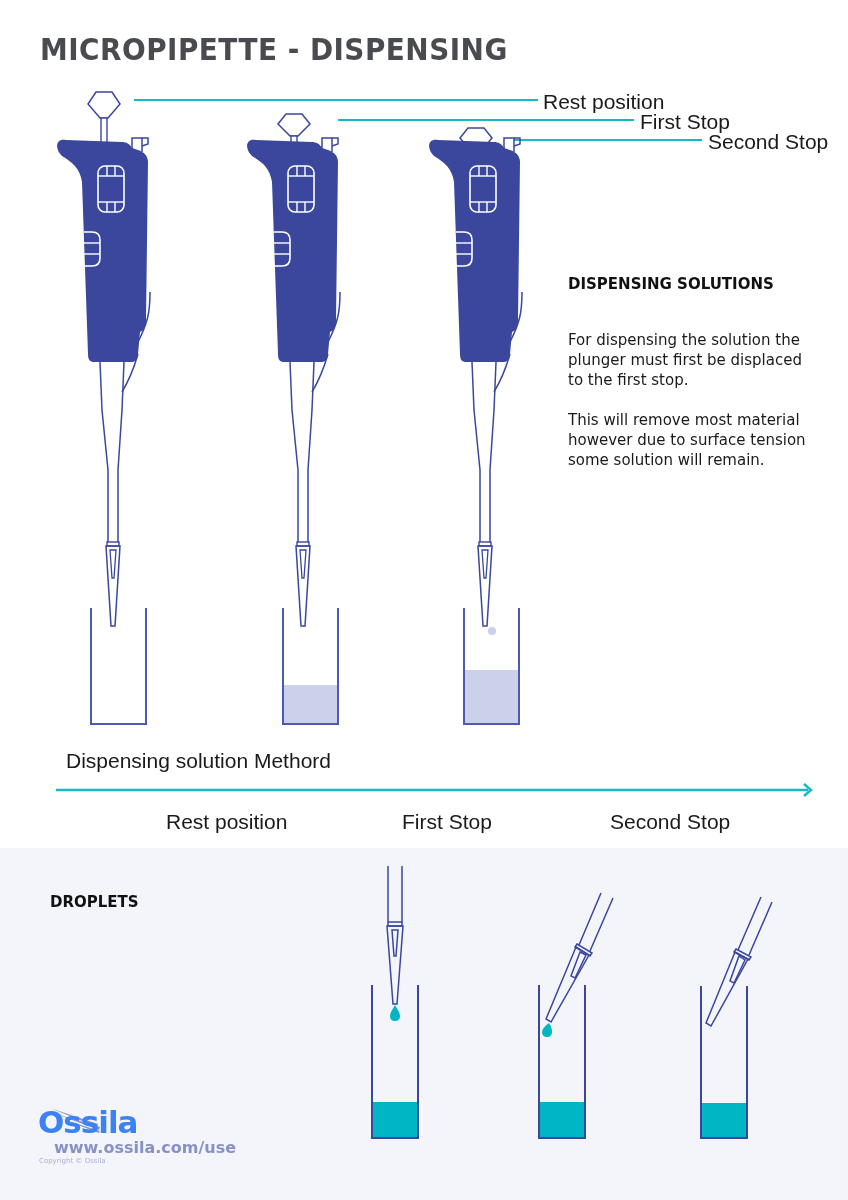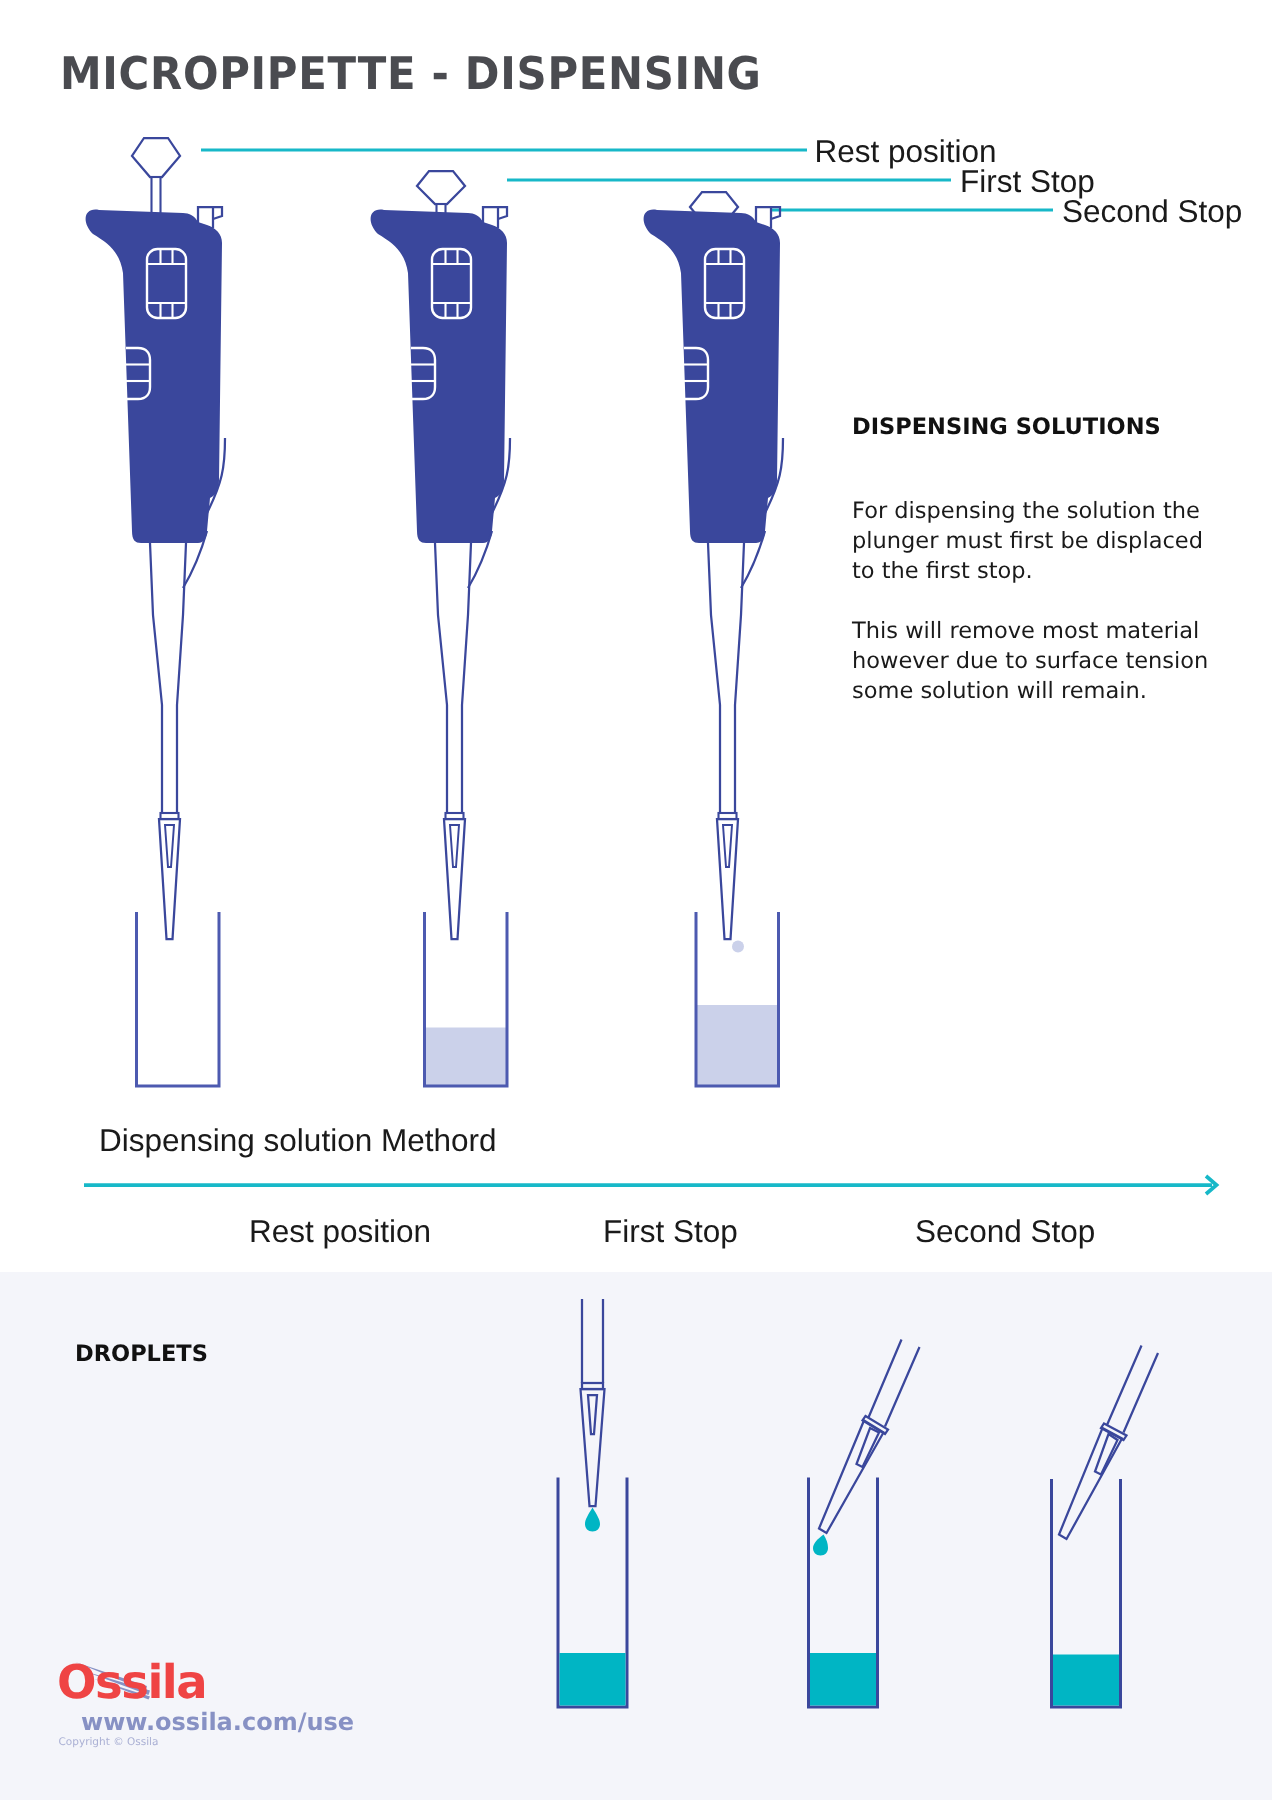--- a/index.html
+++ b/index.html
@@ -7,21 +7,21 @@
          font-family:"DejaVu Sans", "Liberation Sans", sans-serif; color:#1a1a1a; }
   .title { position:absolute; left:40px; top:32px; font-size:30px; font-weight:bold; color:#4a4b50;
            letter-spacing:0.5px; font-family:"DejaVu Sans", sans-serif; transform:scaleX(0.93); transform-origin:left; }
   svg.art { position:absolute; left:0; top:0; }
   .lbl { position:absolute; font-size:21px; color:#1a1a1a; white-space:nowrap; font-family:"Liberation Sans", sans-serif; }
   .section-head { position:absolute; font-size:15px; font-weight:bold; color:#111; font-family:"DejaVu Sans", sans-serif; }
   .para { position:absolute; font-size:15px; line-height:20px; color:#1a1a1a; font-family:"DejaVu Sans", sans-serif; }
   .para p { margin:13px 0 20px 0; }
   .bottom-panel { position:absolute; left:0; top:848px; width:848px; height:352px; background:#f4f5fa; }
   .logo { position:absolute; left:38px; top:1106px; }
-  .logo-word { font-size:31px; font-weight:bold; color:#ef4444; font-family:"DejaVu Sans", sans-serif; letter-spacing:-1px; line-height:32px; }
+  .logo-word { font-size:31px; font-weight:bold; color:#3b82f6; font-family:"DejaVu Sans", sans-serif; letter-spacing:-1px; line-height:32px; }
   .logo-url { font-size:16px; font-weight:bold; color:#8791c4; font-family:"DejaVu Sans", sans-serif; margin-left:16px; }
   .logo-copy { font-size:7px; color:#aab0d4; font-family:"DejaVu Sans", sans-serif; margin-left:1px; }
 </style>
 </head>
 <body>
 
 <div class="bottom-panel"></div>
 
 <div class="title">MICROPIPETTE - DISPENSING</div>
 

